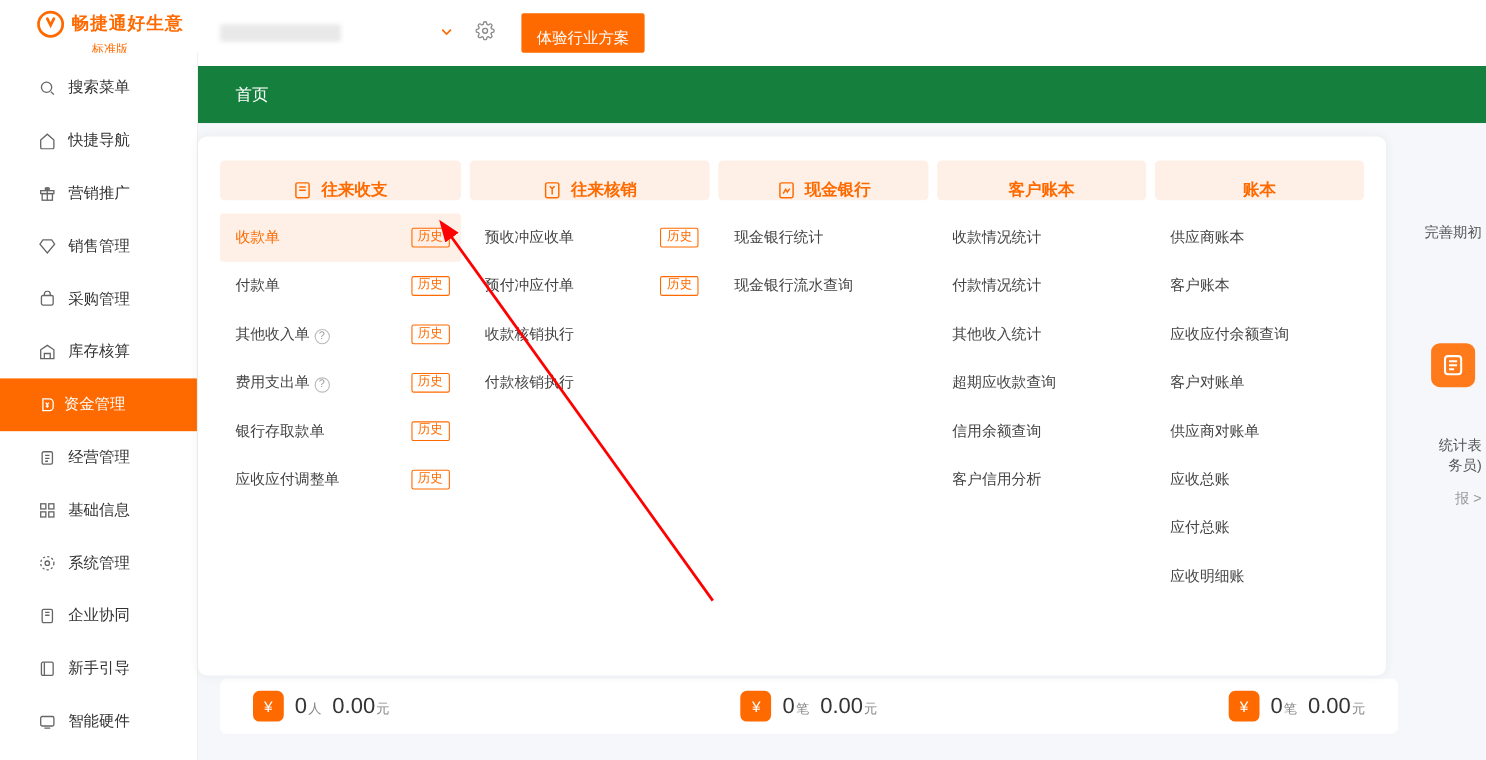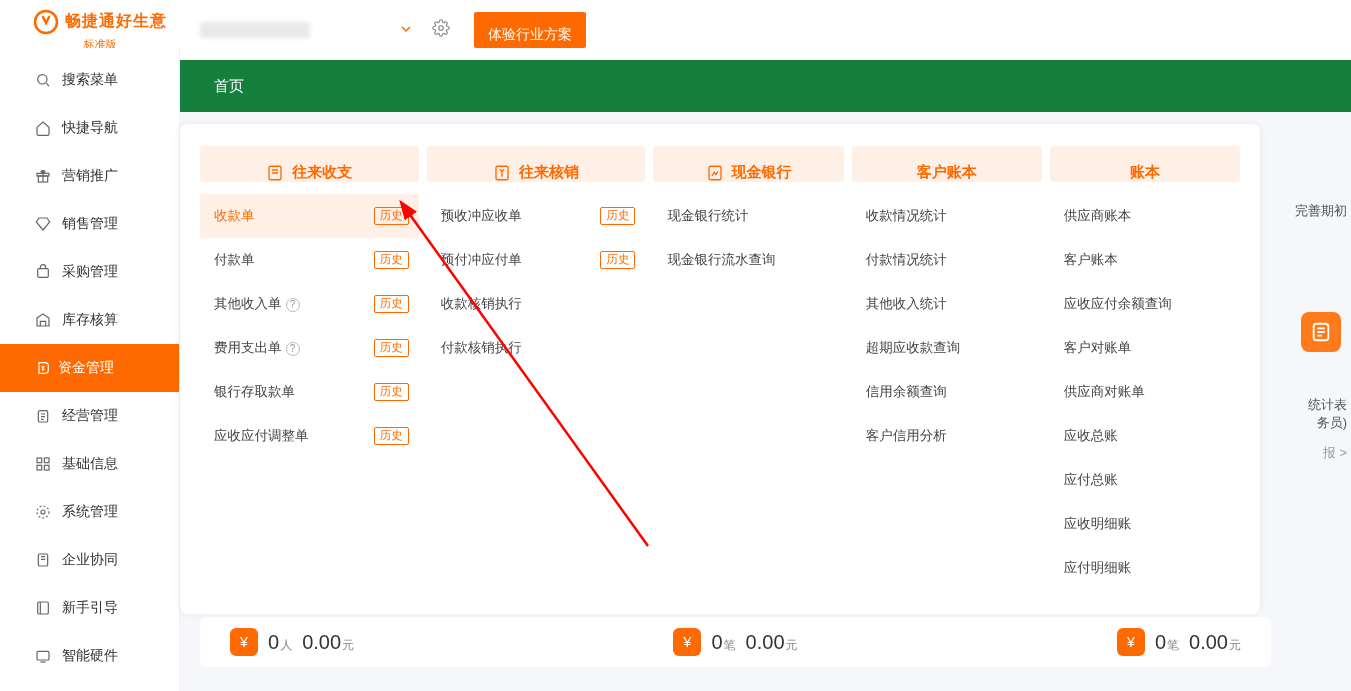--- a/index.html
+++ b/index.html
@@ -376,23 +376,20 @@
       </div>
     <div class="menu-row">
         <span>应收总账</span>
       </div>
     <div class="menu-row">
         <span>应付总账</span>
       </div>
     <div class="menu-row">
         <span>应收明细账</span>
       </div>
-    <div class="menu-row">
-        <span>应付明细账</span>
-      </div>
   </div>
 </div>
 
 <svg class="anno-arrow" width="320" height="440">
   <defs>
       <marker id="ah" markerWidth="10" markerHeight="10" refX="2" refY="3" orient="auto">
         <path d="M0,0 L0,6 L8,3 z" fill="#ff0000"></path>
       </marker>
     </defs>
   <line x1="280" y1="400" x2="40" y2="66" stroke="#ff0000" stroke-width="2.5" marker-end="url(#ah)"></line>

